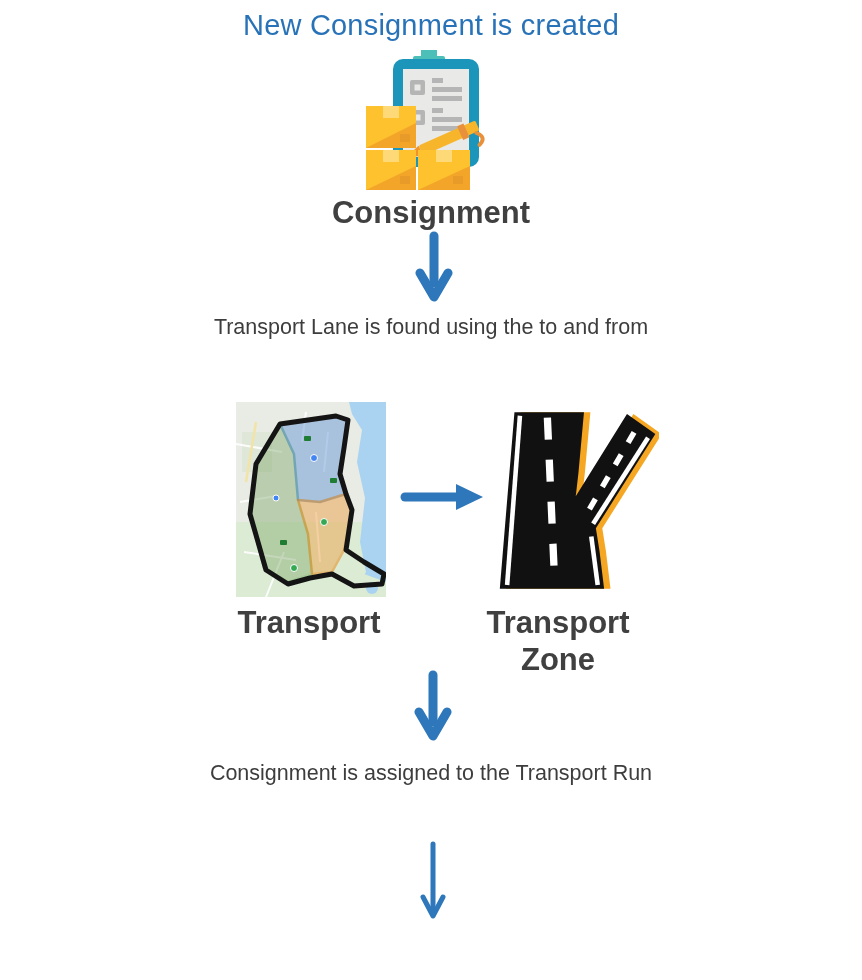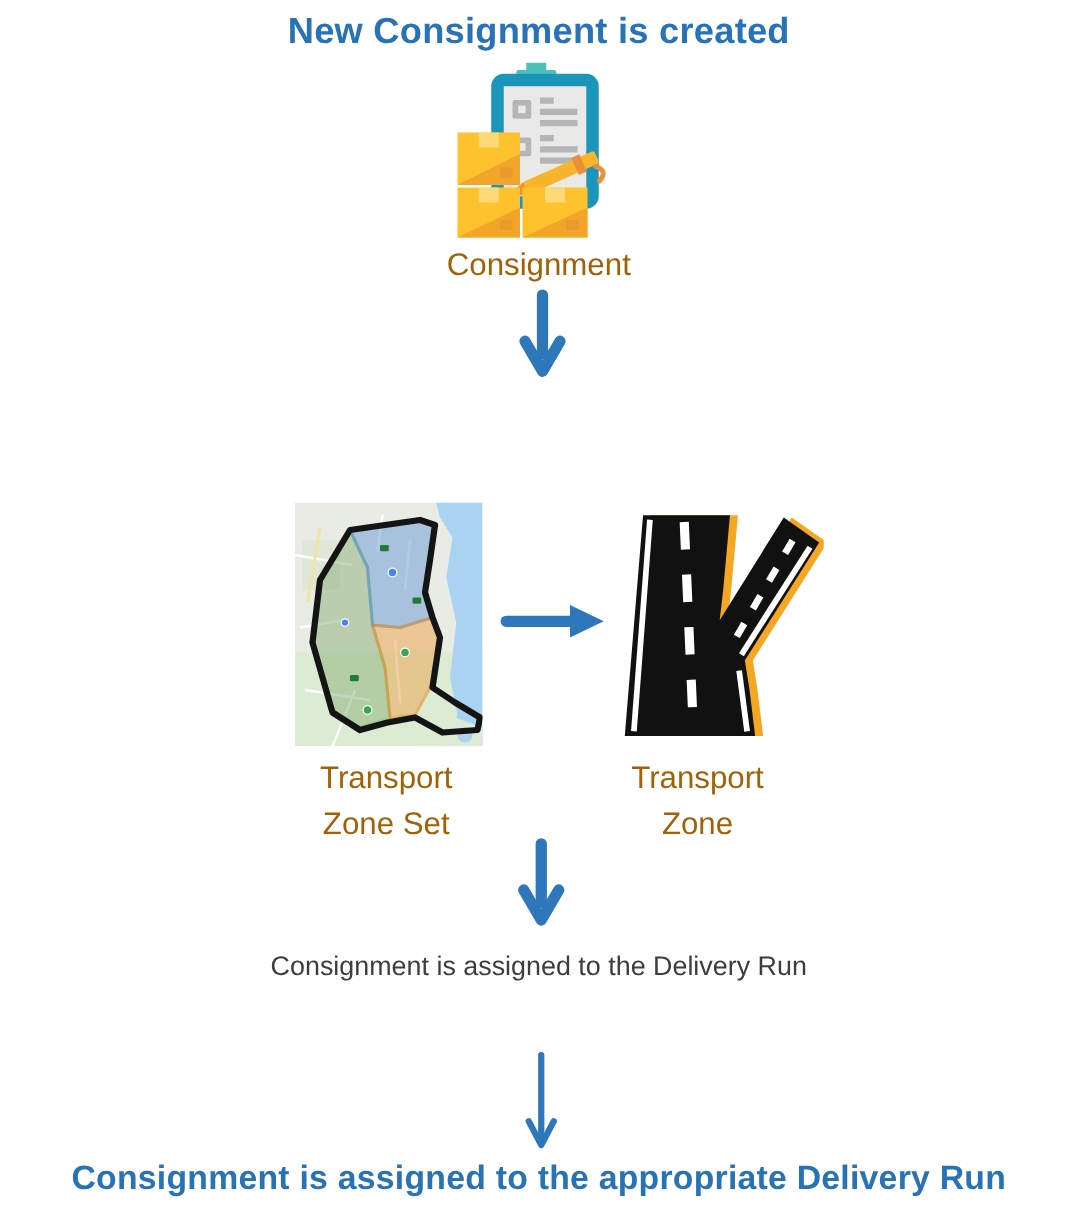--- a/index.html
+++ b/index.html
@@ -8,29 +8,29 @@
   .page {
     position:relative;
     width:862px; height:980px;
     margin:0 auto;
     background:#ffffff;
     overflow:hidden;
   }
   .big-title {
     position:absolute; left:50%; transform:translateX(-50%);
     white-space:nowrap;
-    font-size:29px; font-weight:700; letter-spacing:.2px;
+    font-size:29px; font-weight:400; letter-spacing:.2px;
     color:#2873b8;
   }
   #title { top:9px; }
   #footer-title { top:927px; font-size:27px; }
   .node-label {
     position:absolute; transform:translateX(-50%);
-    text-align:center; color:#a16207;
-    font-size:25px; font-weight:400; line-height:37px;
+    text-align:center; color:#404040;
+    font-size:31px; font-weight:700; line-height:37px;
     white-space:nowrap;
   }
   .para {
     position:absolute; left:0; width:100%;
     text-align:center; color:#3d3d3d;
     font-size:21.5px; line-height:33px; font-weight:400;
   }
   .abs { position:absolute; }
   svg { display:block; }
 </style>
@@ -97,20 +97,21 @@
   <div class="node-label" style="left:50%; top:194px;">Consignment</div>
 
   <div class="abs" style="left:414px; top:231px;">
     <svg width="40" height="74" viewBox="0 0 40 74">
       <line x1="20" y1="5" x2="20" y2="52" stroke="#2e77ba" stroke-width="9" stroke-linecap="round"></line>
       <polyline points="6,42 20,66 34,42" stroke="#2e77ba" stroke-width="9" fill="none" stroke-linecap="round" stroke-linejoin="round"></polyline>
     </svg>
   </div>
 
   <div class="para" style="top:311px;">
+    <div>Transport Lane is found using the to and from</div>
   </div>
 
   <div class="abs" style="left:236px; top:402px;">
     <svg width="150" height="195" viewBox="0 0 150 195">
 
       <rect x="0" y="0" width="150" height="195" fill="#e8ece4"></rect>
       <rect x="0" y="120" width="150" height="75" fill="#dcebd4"></rect>
       <rect x="6" y="30" width="30" height="40" fill="#dfe7d8"></rect>
 
       <g stroke="#ffffff" stroke-width="2" fill="none" opacity="0.9">
@@ -169,41 +170,39 @@
       <line x1="176" y1="34" x2="116" y2="128" stroke="#ffffff" stroke-width="5"></line>
 
       <line x1="66" y1="12" x2="74" y2="193" stroke="#ffffff" stroke-width="8" stroke-dasharray="24 22"></line>
 
       <line x1="112" y1="112" x2="162" y2="26" stroke="#ffffff" stroke-width="6" stroke-dasharray="13 15"></line>
     </svg>
   </div>
 
   <div class="node-label" style="left:309px; top:604px;">
     <div>Transport</div>
-    <div>Zone Set</div>
   </div>
 
   <div class="node-label" style="left:558px; top:604px;">
     <div>Transport</div>
     <div>Zone</div>
   </div>
 
   <div class="abs" style="left:413px; top:670px;">
     <svg width="40" height="74" viewBox="0 0 40 74">
       <line x1="20" y1="5" x2="20" y2="52" stroke="#2e77ba" stroke-width="9" stroke-linecap="round"></line>
       <polyline points="6,42 20,66 34,42" stroke="#2e77ba" stroke-width="9" fill="none" stroke-linecap="round" stroke-linejoin="round"></polyline>
     </svg>
   </div>
 
   <div class="para" style="top:757px;">
-    <div>Consignment is assigned to the Delivery Run</div>
+    <div>Consignment is assigned to the Transport Run</div>
   </div>
 
   <div class="abs" style="left:418px; top:841px;">
     <svg width="30" height="82" viewBox="0 0 30 82">
       <line x1="15" y1="3" x2="15" y2="70" stroke="#2e77ba" stroke-width="5" stroke-linecap="round"></line>
       <polyline points="5,56 15,75 25,56" stroke="#2e77ba" stroke-width="5" fill="none" stroke-linecap="round" stroke-linejoin="round"></polyline>
     </svg>
   </div>
 
-  <div id="footer-title" class="big-title">Consignment is assigned to the appropriate Delivery Run</div>
 
 </div>
 
 </body></html>

